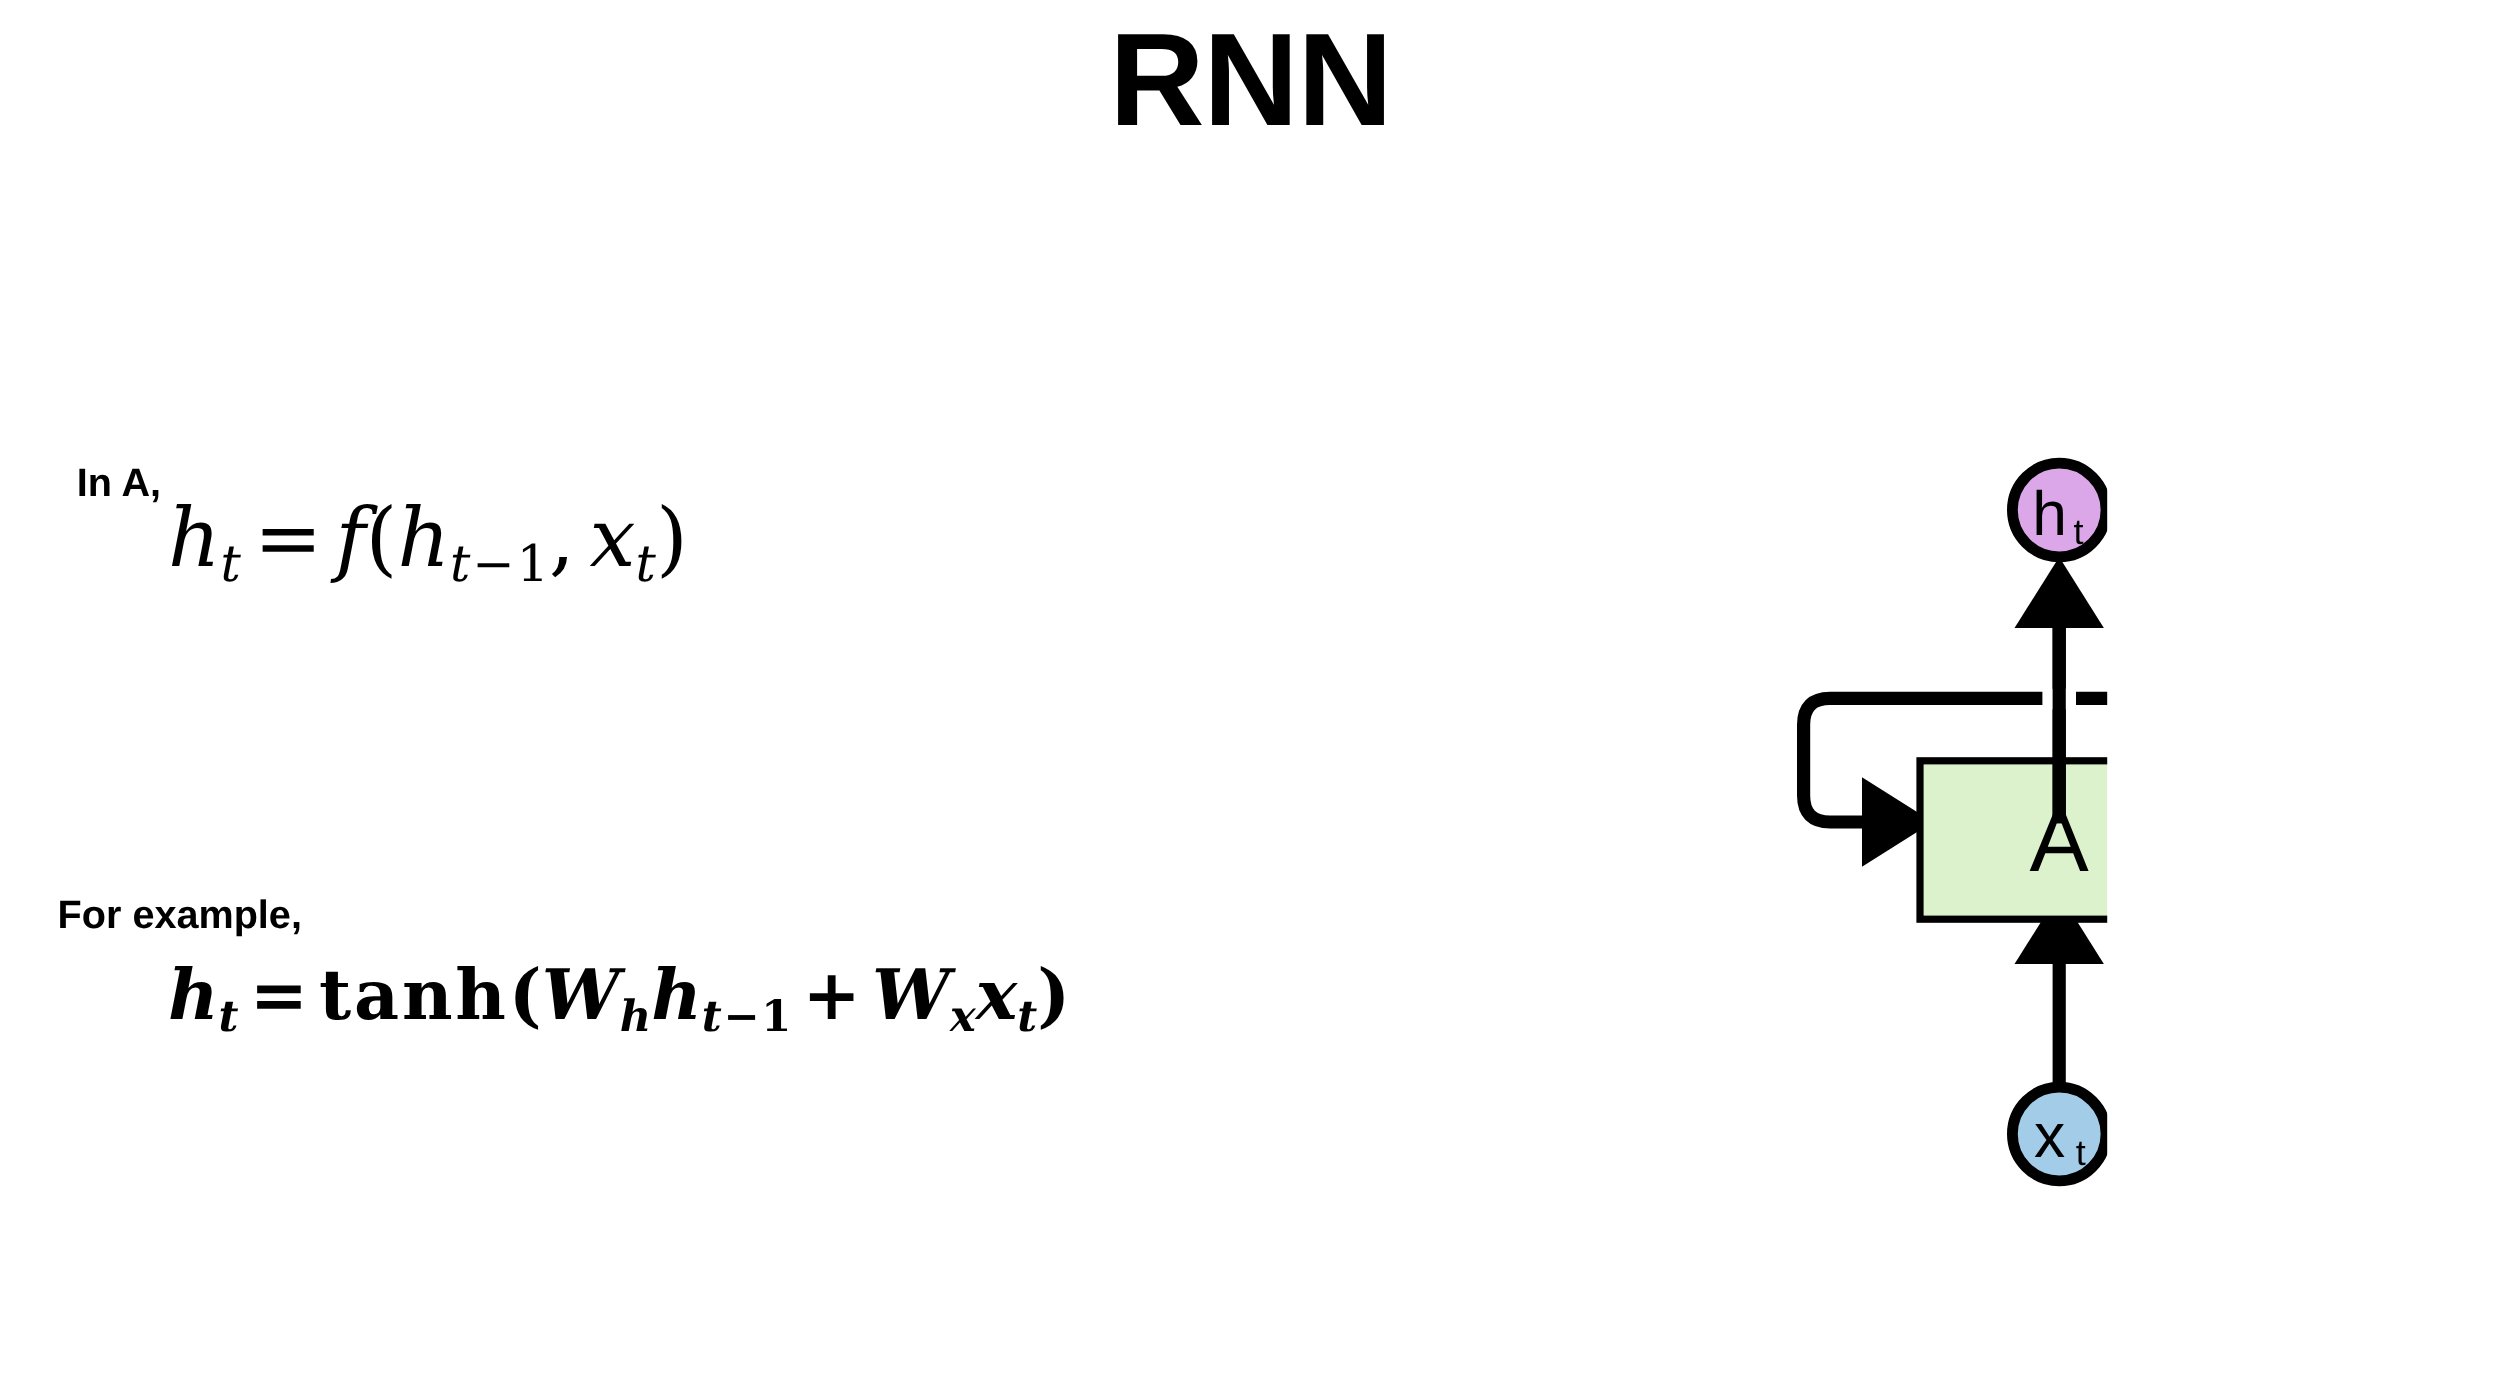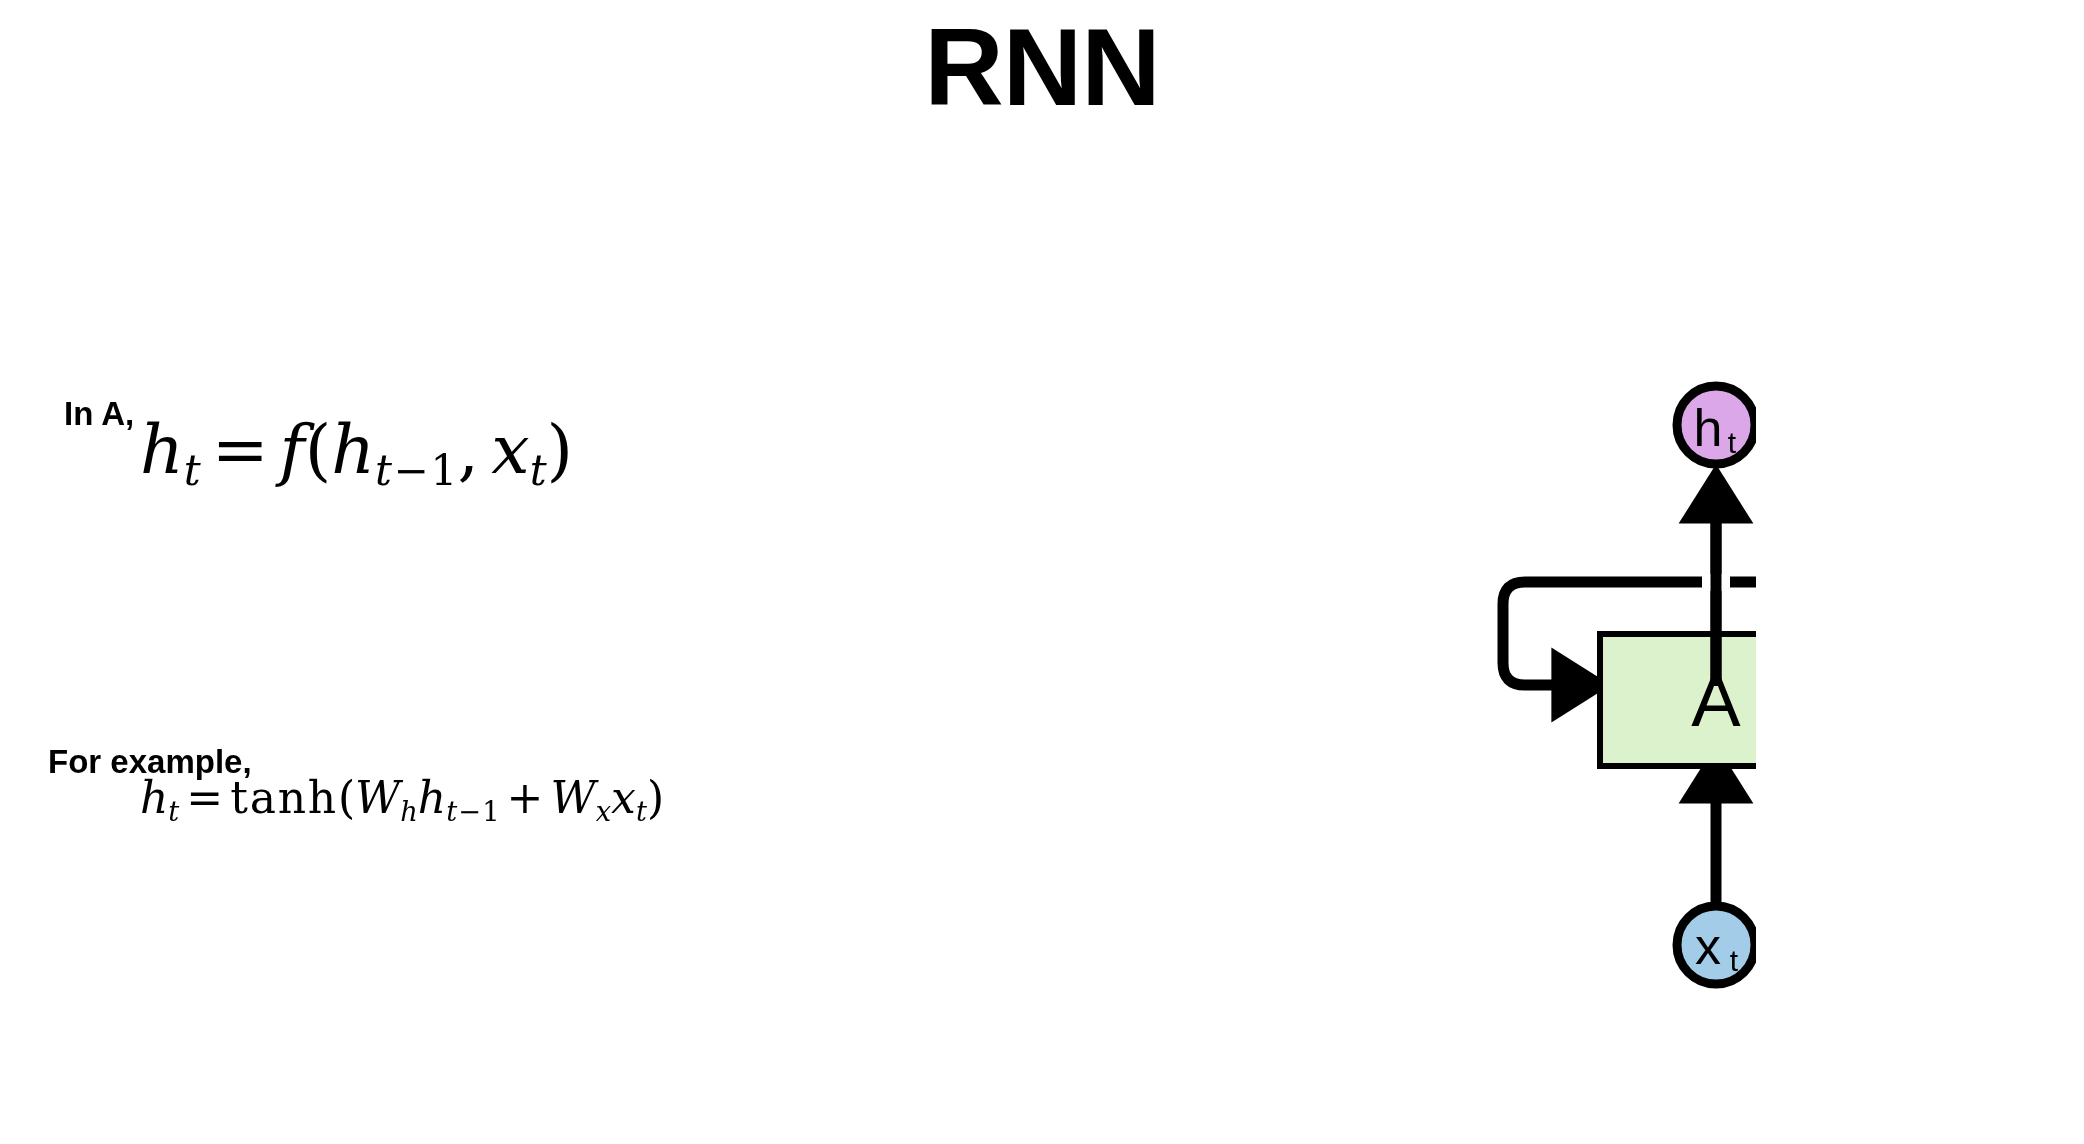--- a/index.html
+++ b/index.html
@@ -38,33 +38,33 @@
   
   .lead-label {
     position: absolute;
     font-family: "Liberation Sans", sans-serif;
     font-weight: bold;
     font-size: 33px;
     line-height: 1.2;
     color: #000000;
     white-space: nowrap;
   }
-  #label-in-a   { left: 64px;  top: 382px; margin-top: 12px; }
+  #label-in-a   { left: 64px;  top: 382px; }
   #label-for-ex { left: 48px;  top: 742px; }
 
   
   .math {
     position: absolute;
     font-family: "DejaVu Serif", "Liberation Serif", serif;
     color: #000000;
     white-space: nowrap;
     line-height: 1;
   }
   #eq1 { left: 140px; top: 416px; font-size: 68px; }
-  #eq2 { left: 140px; top: 776px; font-size: 44px; }
+  #eq2 { left: 140px; top: 800px; font-size: 58px; font-weight: bold; }
 
   .mi {                      
     font-style: italic;
     font-family: "DejaVu Serif", "Liberation Serif", serif;
   }
   .mr {                      
     font-style: normal;
     font-family: "DejaVu Serif", "Liberation Serif", serif;
   }
   .mo {                      

